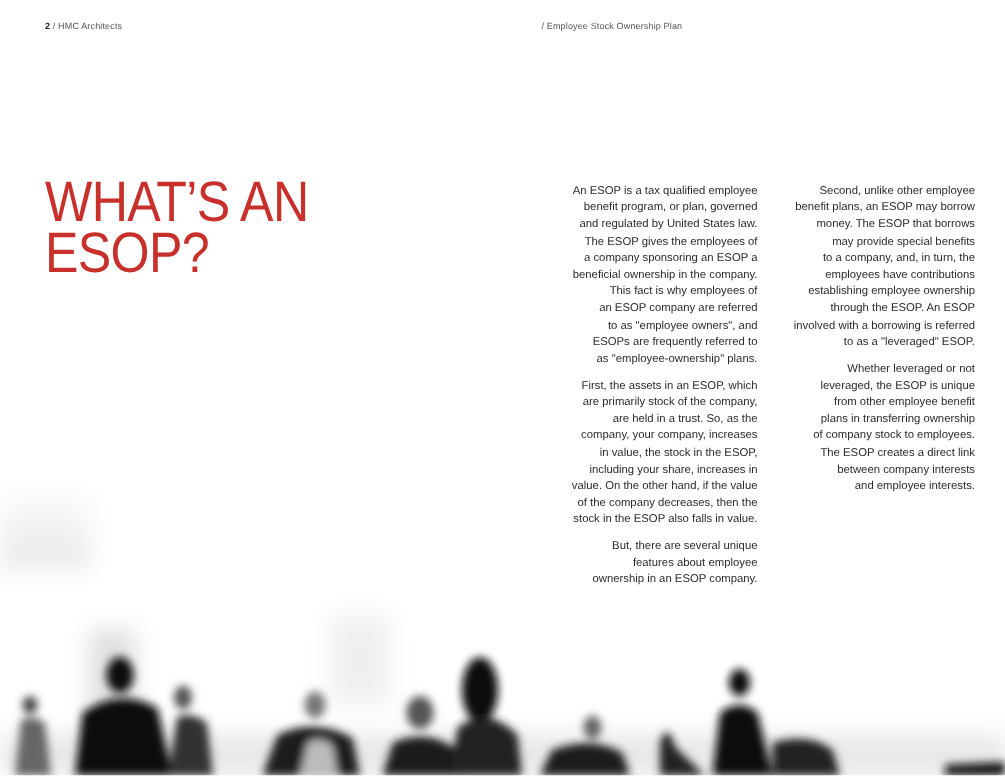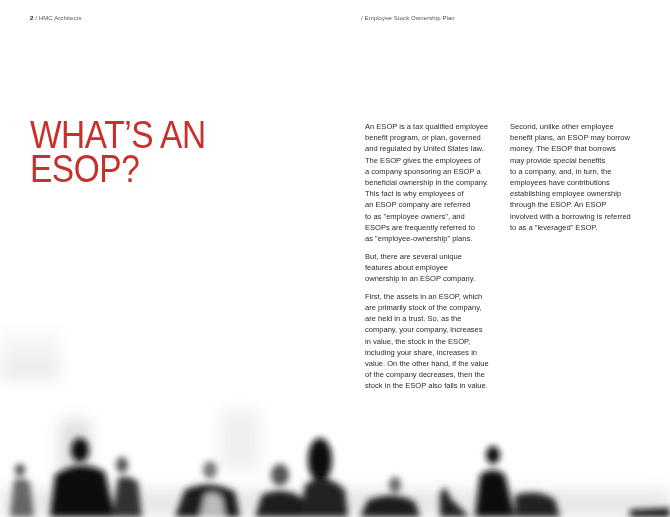--- a/index.html
+++ b/index.html
@@ -13,21 +13,21 @@
   .title {
     position: absolute; left: 30px; top: 118px;
     font-family: "Liberation Sans", sans-serif;
     font-weight: normal; color: #c8312b;
     font-size: 38px; line-height: 34px; letter-spacing: -0.5px;
     transform: scaleX(0.88); transform-origin: left top;
   }
   .title span { display: block; }
 
   .col { position: absolute; top: 121px; width: 140px; font-size: 7.55px; line-height: 11.2px; color: #2b2b2b; }
-  .col p { margin-bottom: 6.5px; white-space: pre-line; }
+  .col p { margin-bottom: 6.5px; white-space: pre-line; text-align: right; }
   .col-1 { left: 365px; }
   .col-2 { left: 510px; }
 
   .photo { position: absolute; left: 0; top: 320px; width: 670px; height: 197px; overflow: hidden; pointer-events: none; }
   .photo svg { width: 670px; height: 197px; display: block; }
 </style>
 </head>
 <body>
 
 <div class="photo">
@@ -99,38 +99,46 @@
 benefit program, or plan, governed
 and regulated by United States law.
 The ESOP gives the employees of
 a company sponsoring an ESOP a
 beneficial ownership in the company.
 This fact is why employees of
 an ESOP company are referred
 to as "employee owners", and
 ESOPs are frequently referred to
 as "employee-ownership" plans.</p>
-  <p>But, there are several unique
-features about employee
-ownership in an ESOP company.</p>
   <p>First, the assets in an ESOP, which
 are primarily stock of the company,
 are held in a trust. So, as the
 company, your company, increases
 in value, the stock in the ESOP,
 including your share, increases in
 value. On the other hand, if the value
 of the company decreases, then the
 stock in the ESOP also falls in value.</p>
+  <p>But, there are several unique
+features about employee
+ownership in an ESOP company.</p>
 </div>
 
 <div class="col col-2">
   <p>Second, unlike other employee
 benefit plans, an ESOP may borrow
 money. The ESOP that borrows
 may provide special benefits
 to a company, and, in turn, the
 employees have contributions
 establishing employee ownership
 through the ESOP. An ESOP
 involved with a borrowing is referred
 to as a "leveraged" ESOP.</p>
+  <p>Whether leveraged or not
+leveraged, the ESOP is unique
+from other employee benefit
+plans in transferring ownership
+of company stock to employees.
+The ESOP creates a direct link
+between company interests
+and employee interests.</p>
 </div>
 
 </body></html>

